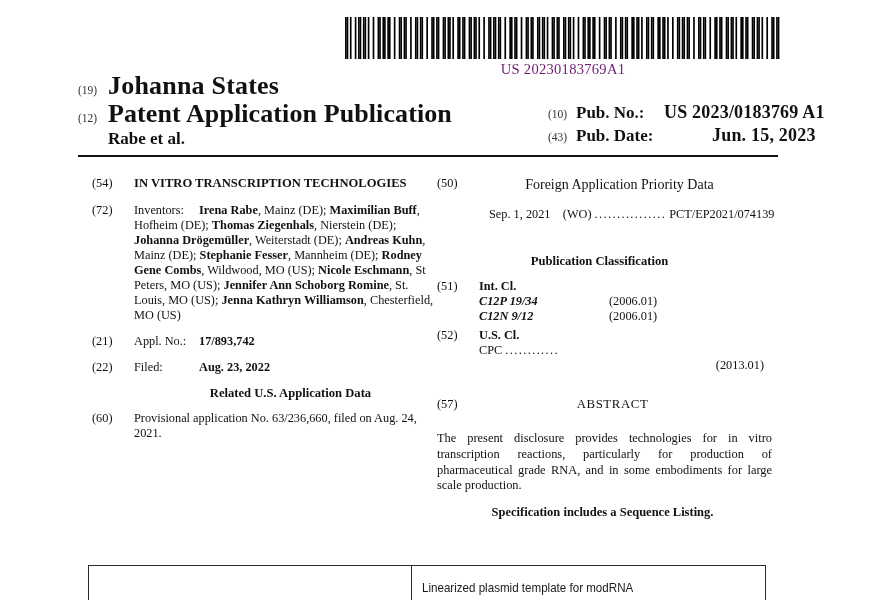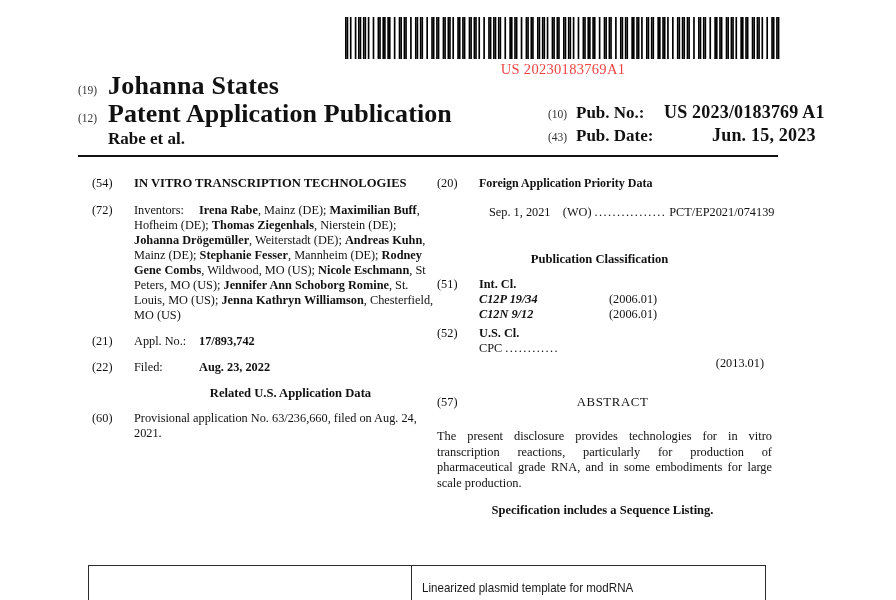--- a/index.html
+++ b/index.html
@@ -27,21 +27,21 @@
     height: 42px;
     width: 100%;
     display: block;
   }
   .barcode-number {
     text-align: center;
     font-family: "Liberation Serif", "DejaVu Serif", serif;
     font-size: 14.5px;
     letter-spacing: 0.3px;
     margin-top: 2px;
-    color: #ef4444;
+    color: #701a75;
   }
 
   
   .masthead {
     position: absolute;
     left: 78px;
     top: 72px;
     width: 740px;
   }
   .mast-row {
@@ -175,22 +175,23 @@
   }
   .related-head {
     text-align: center;
     font-weight: bold;
     font-size: 12.6px;
     margin: 2px 0 10px 52px;
   }
 
   
   .priority-head {
-    font-weight: bold;
-    font-size: 12px;
+    font-weight: normal;
+    font-size: 14px;
+    text-align: center;
     flex: 1;
     padding-right: 22px;
   }
   .priority-line {
     margin: 14px 0 0 52px;
     font-size: 12.3px;
     white-space: nowrap;
   }
   .dots { letter-spacing: 1.4px; }
 
@@ -483,21 +484,21 @@
   <div class="field">
     <span class="field-code">(60)</span>
     <span class="field-body">Provisional application No. 63/236,660, filed on Aug. 24, 2021.</span>
   </div>
 
 </div>
 
 <div class="col-right">
 
   <div class="field" style="margin-bottom:0;">
-    <span class="field-code">(20)</span>
+    <span class="field-code">(50)</span>
     <span class="priority-head">Foreign Application Priority Data</span>
   </div>
   <div class="priority-line">
     <span>Sep. 1, 2021</span>&nbsp;&nbsp;&nbsp;&nbsp;<span>(WO)</span>
     <span class="dots">................</span>
     <span>PCT/EP2021/074139</span>
   </div>
 
   <div class="pubclass-head">Publication Classification</div>
 

